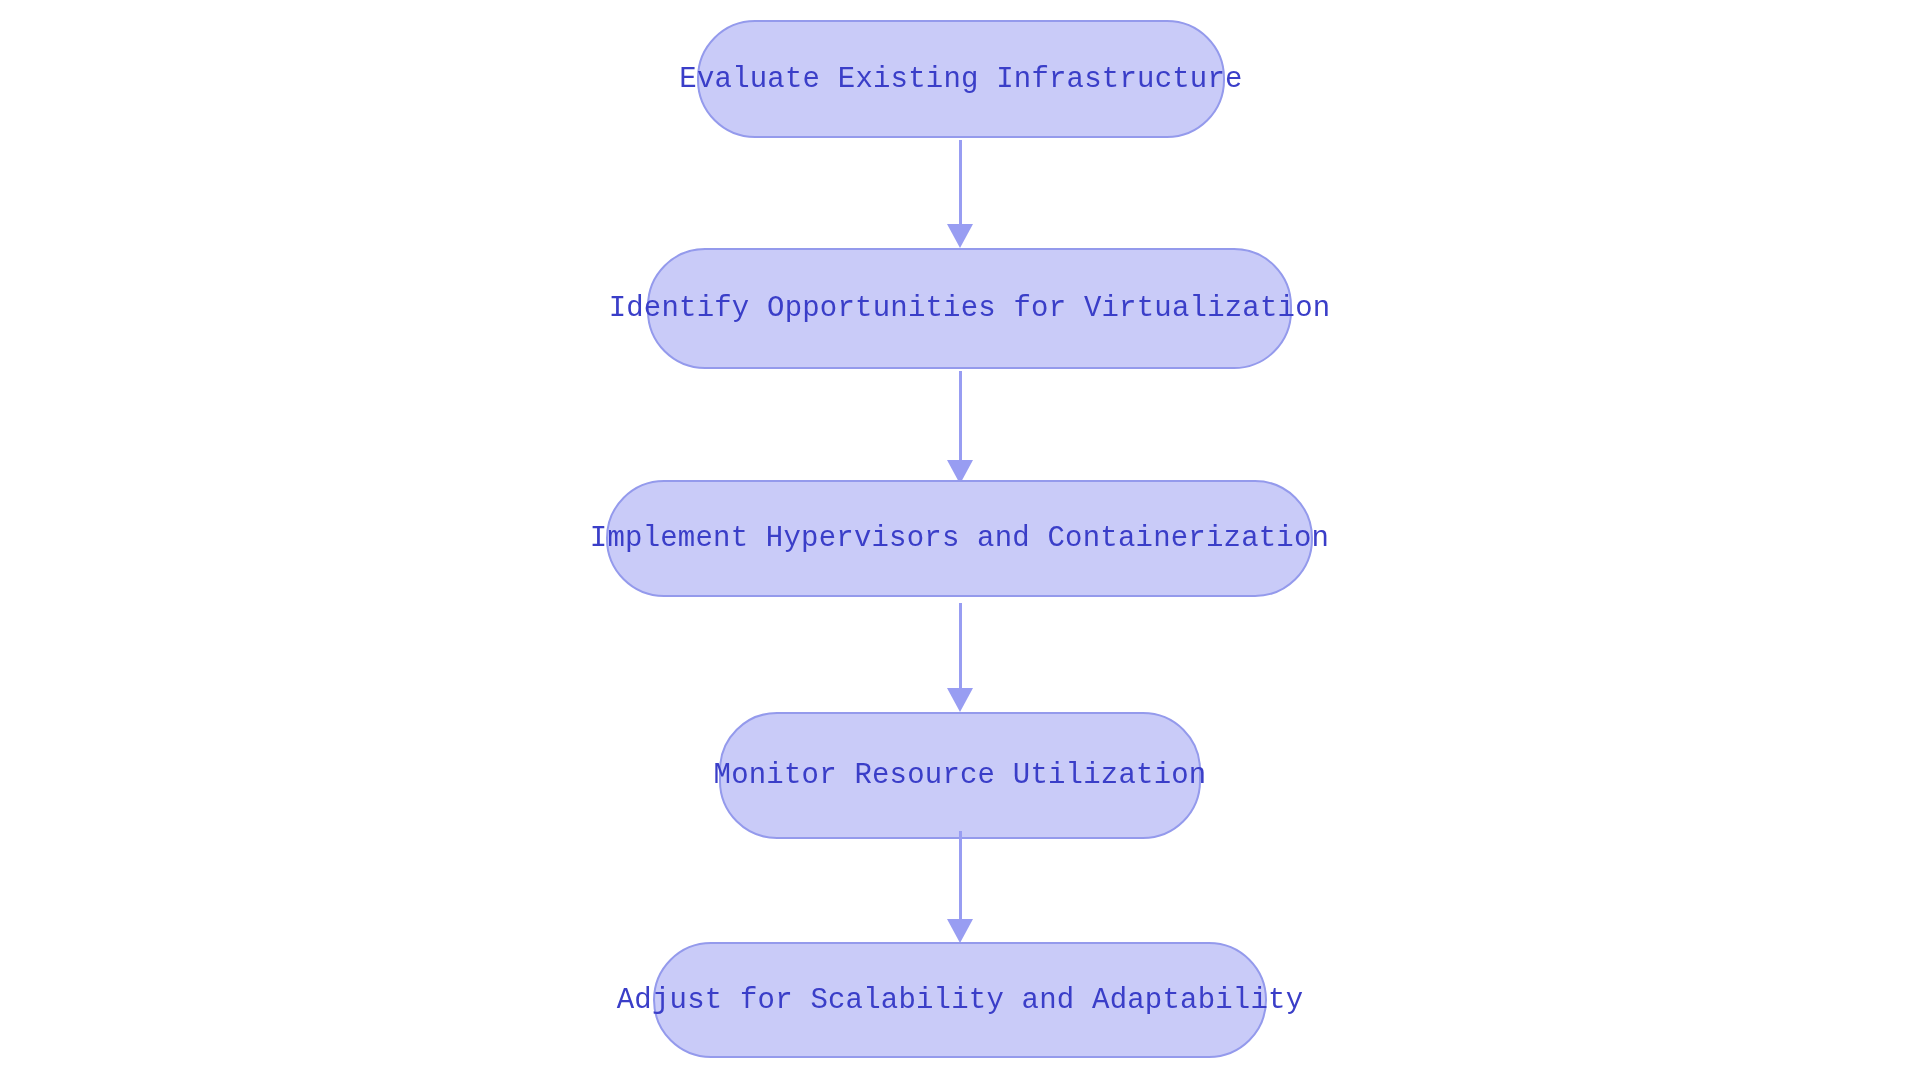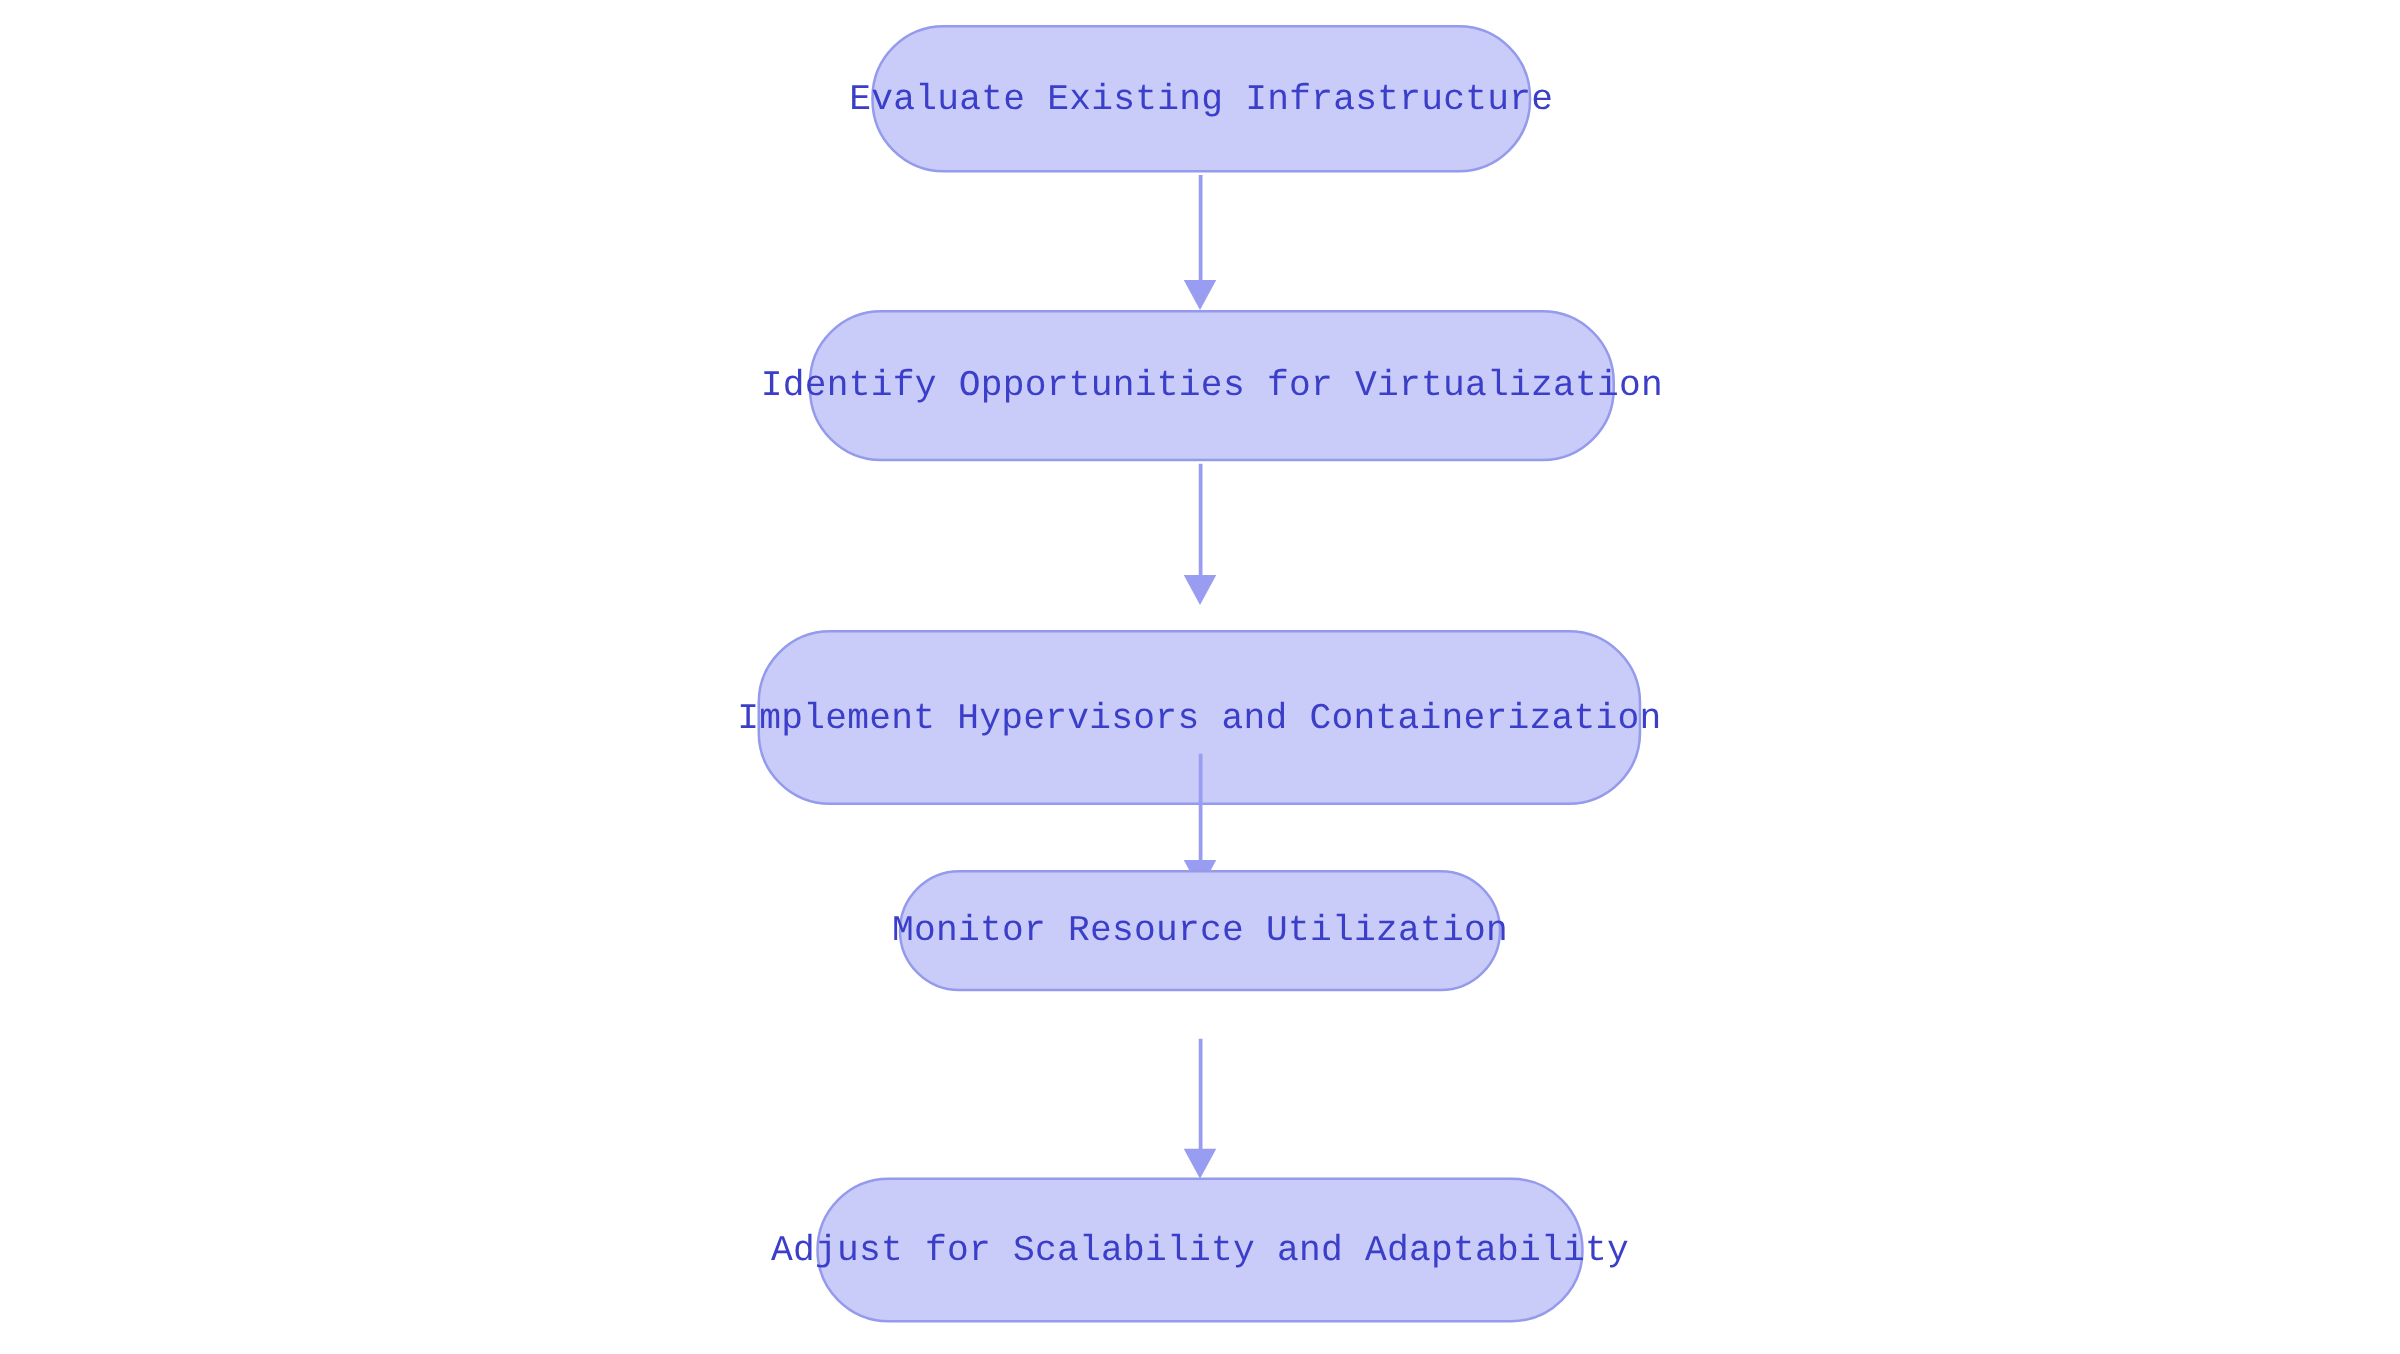--- a/index.html
+++ b/index.html
@@ -35,22 +35,22 @@
   .node-label {
     color: var(--node-text);
     font-size: 29px;
     font-weight: 500;
     letter-spacing: 0.2px;
     white-space: nowrap;
     text-align: center;
   }
   .node-1 { left: 697px; top:  20px; width: 528px; height: 118px; }
   .node-2 { left: 647px; top: 248px; width: 645px; height: 121px; }
-  .node-3 { left: 606px; top: 504px; width: 707px; height: 140px; }
-  .node-4 { left: 719px; top: 696px; width: 482px; height: 97px; }
+  .node-3 { left: 606px; top: 480px; width: 707px; height: 117px; }
+  .node-4 { left: 719px; top: 712px; width: 482px; height: 127px; }
   .node-5 { left: 653px; top: 942px; width: 614px; height: 116px; }
 
   .arrow {
     position: absolute;
     left: 947px;           
     width: 26px;
     display: flex;
     flex-direction: column;
     align-items: center;
   }

